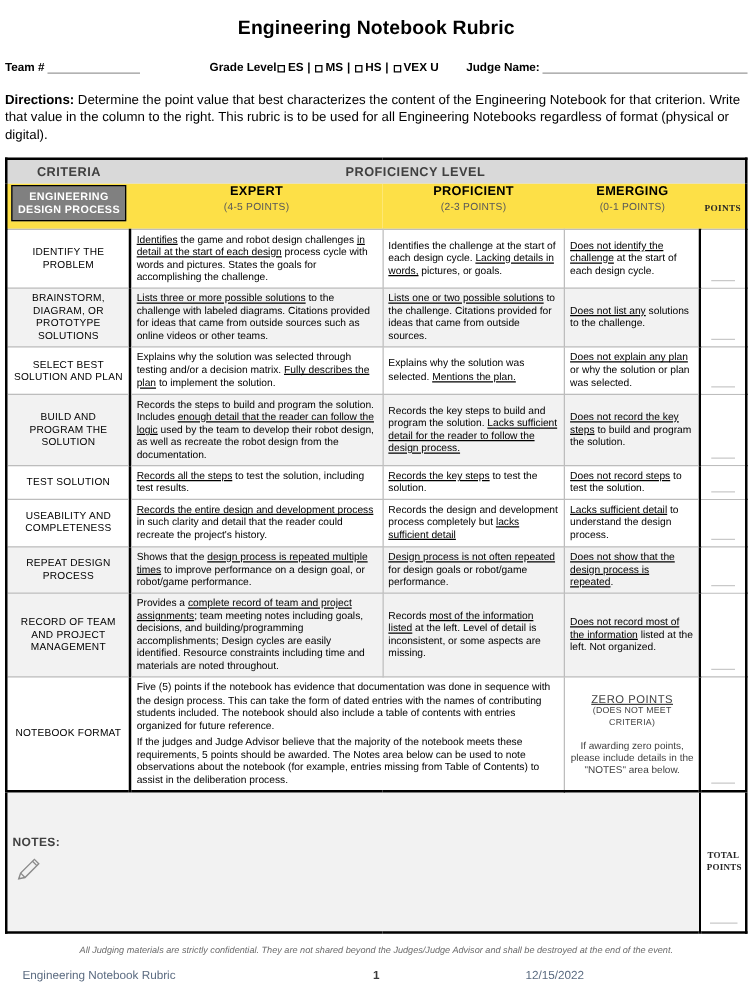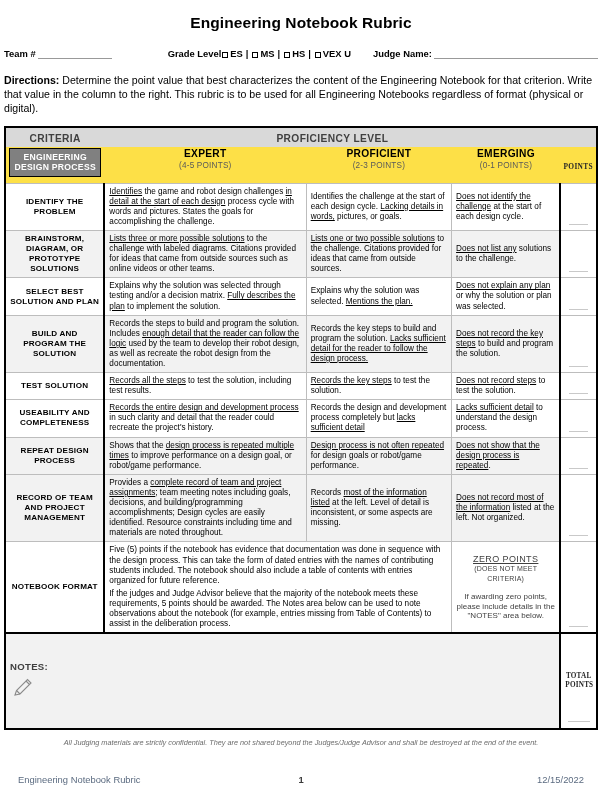--- a/index.html
+++ b/index.html
@@ -115,21 +115,21 @@
     font-size: 7.4px;
     color: #262626;
     letter-spacing: .3px;
     padding-top: 14px;
   }
 
   
   .rubric tbody tr.alt td { background: #f2f2f2; }
   .crit {
     text-align: center;
-    font-weight: bold;
+    font-weight: normal;
     font-size: 8.1px;
     line-height: 10px;
     letter-spacing: .2px;
     border-right: 2px solid #000 !important;
     padding: 3px 2px;
     margin-left: 43px;
   }
   .desc {
     font-size: 8.2px;
     line-height: 10.1px;
@@ -162,21 +162,21 @@
     padding: 4px 6px;
   }
   .zero-title { font-weight: normal; font-size: 9px; letter-spacing: .4px; text-decoration: underline; }
   .zero-sub { font-size: 7px; letter-spacing: .2px; }
   .zero-body { margin-top: 8px; font-size: 8px; line-height: 9.6px; }
 
   
   .notes-row td { border-top: 2px solid #000 !important; }
   .notes-cell {
     background: #f2f2f2;
-    height: 96px;
+    height: 113px;
     vertical-align: top;
     padding: 6px 8px;
     position: relative;
   }
   .notes-label { font-size: 9.6px; font-weight: bold; color: #404040; letter-spacing: .3px; }
   .pencil { margin-top: 4px; margin-left: 2px; }
   .total-cell {
     border-left: 2px solid #000 !important;
     background: #fff !important;
     vertical-align: top;
@@ -210,21 +210,21 @@
     position: absolute;
     left: 18px; right: 18px;
     bottom: 16px;
     display: flex;
     align-items: center;
     font-size: 9.4px;
     color: #5b6b80;
   }
   .footer .f-left { flex: 1 1 0; text-align: left; }
   .footer .f-mid { flex: 0 0 auto; font-weight: bold; color: #3b3b3b; }
-  .footer .f-right { flex: 1 1 0; text-align: right; }
+  .footer .f-right { flex: 1 1 0; text-align: center; }
 </style>
 </head>
 <body>
 
 <div class="page">
 
   <div class="doc-title">Engineering Notebook Rubric</div>
 
   <div class="info-line">
     <span class="lbl">Team #</span>

